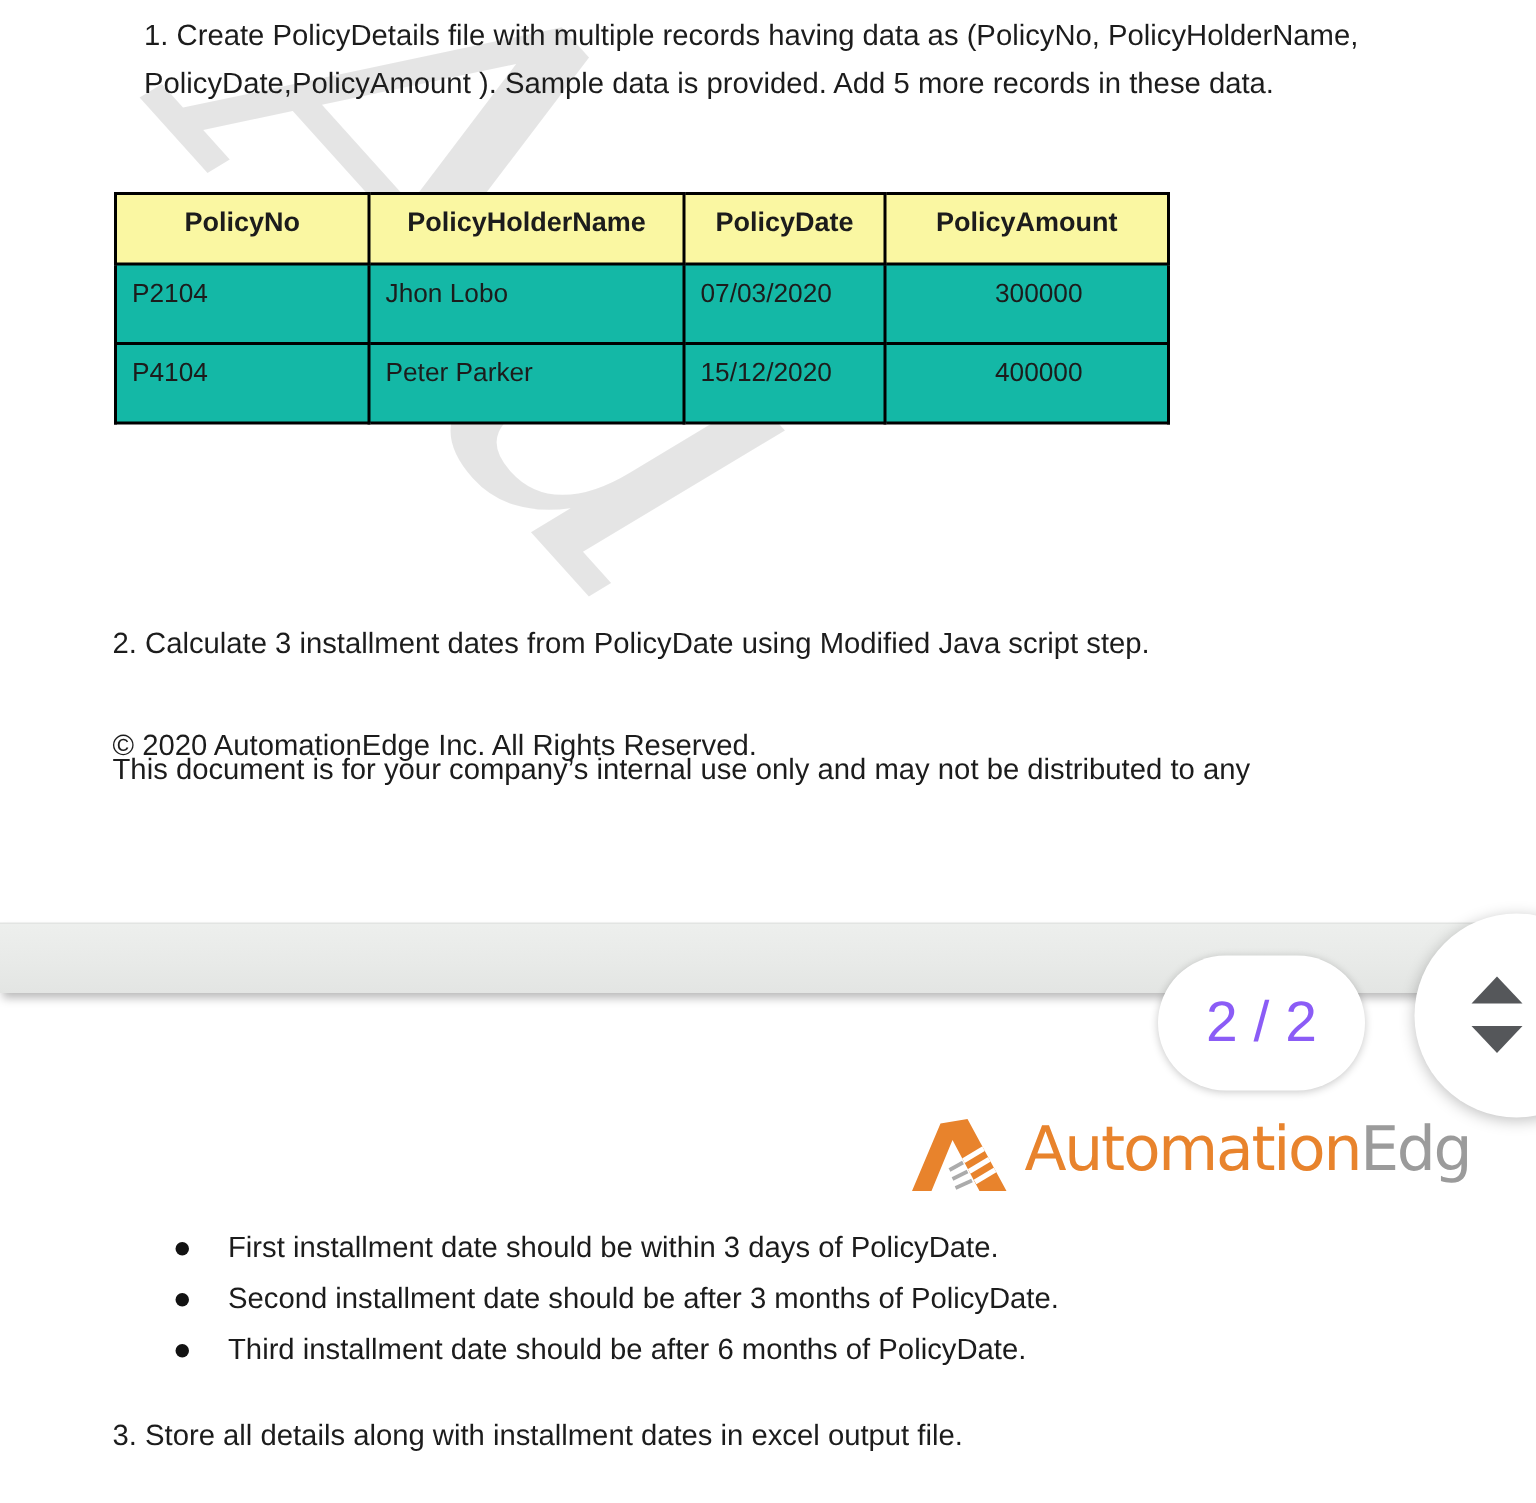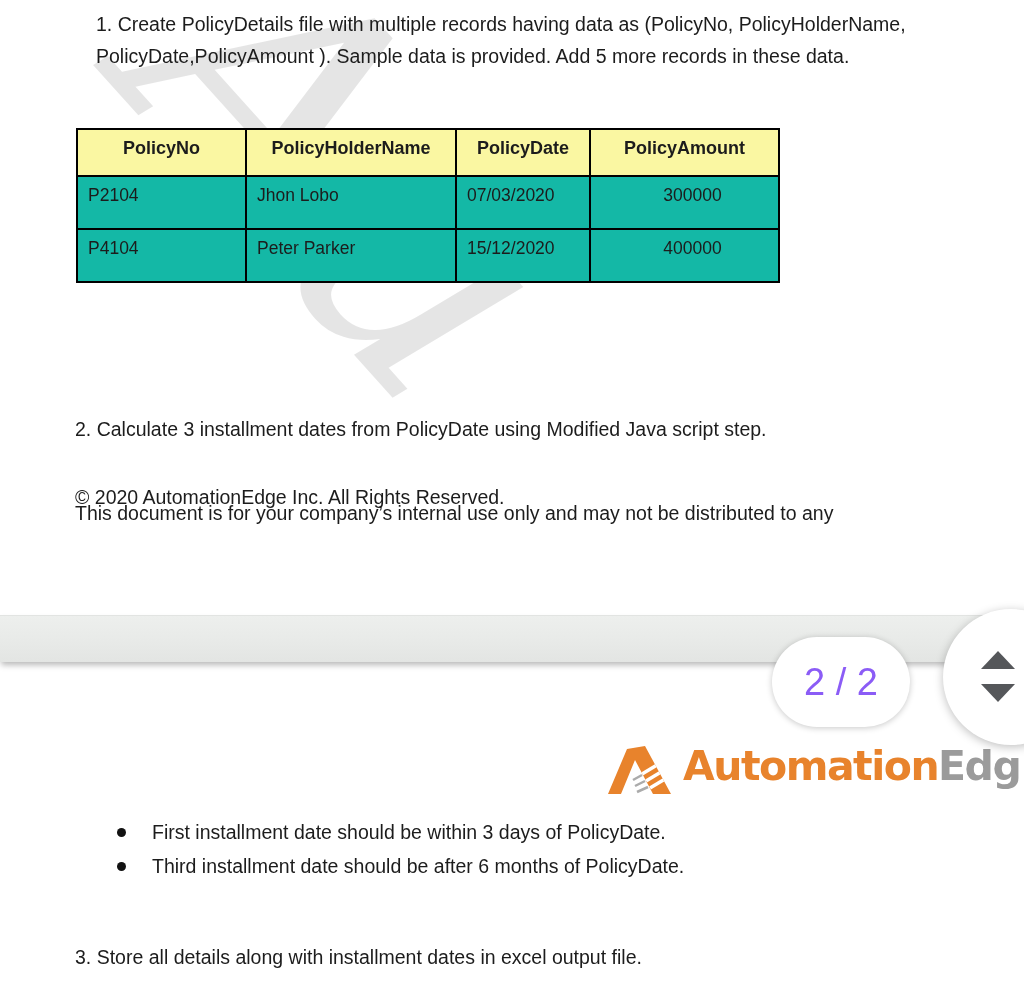--- a/index.html
+++ b/index.html
@@ -70,21 +70,21 @@
     border-left:17px solid transparent; border-right:17px solid transparent;
   }
   .tri.up { border-bottom:18px solid #55575A; }
   .tri.down { border-top:18px solid #55575A; }
 
   
   .logo { position:absolute; left:606px; top:744px; z-index:3; white-space:nowrap; }
   .logo-mark { position:absolute; left:0; top:0; width:68px; height:50px; }
   .logo-text {
     position:absolute; left:77px; top:-3px;
-    font-family:"DejaVu Sans",sans-serif; font-weight:bold;
+    font-family:"DejaVu Sans",sans-serif; font-weight:normal;
     font-size:41px; letter-spacing:-1.5px; line-height:50px;
   }
   .logo-text .primary { color:#E8832C; }
   .logo-text .secondary { color:#9B9B9B; }
 
   ul.bullets { position:absolute; left:117px; top:821px; list-style:none; z-index:1; }
   ul.bullets li { position:relative; padding-left:35px; font-size:19.5px; line-height:23px; margin-bottom:11px; }
   .bullet-dot { position:absolute; left:0; top:7px; width:9px; height:9px; border-radius:50%; background:#121212; }
 </style>
 </head>
@@ -169,17 +169,21 @@
   </div>
 </div>
 
 <ul class="bullets">
   <li>
     <span class="bullet-dot"></span>
     <span>First installment date should be within 3 days of PolicyDate.</span>
   </li>
   <li>
     <span class="bullet-dot"></span>
+    <span>Second installment date should be after 3 months of PolicyDate.</span>
+  </li>
+  <li>
+    <span class="bullet-dot"></span>
     <span>Third installment date should be after 6 months of PolicyDate.</span>
   </li>
 </ul>
 
 <div class="doc-text para3">3. Store all details along with installment dates in excel output file.</div>
 
 </body></html>

